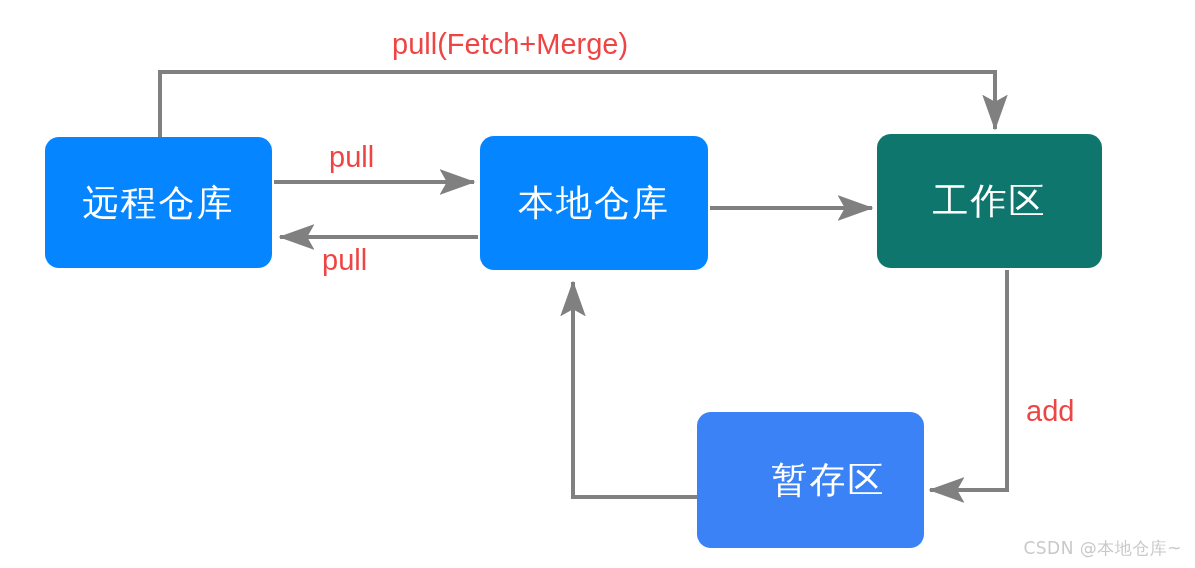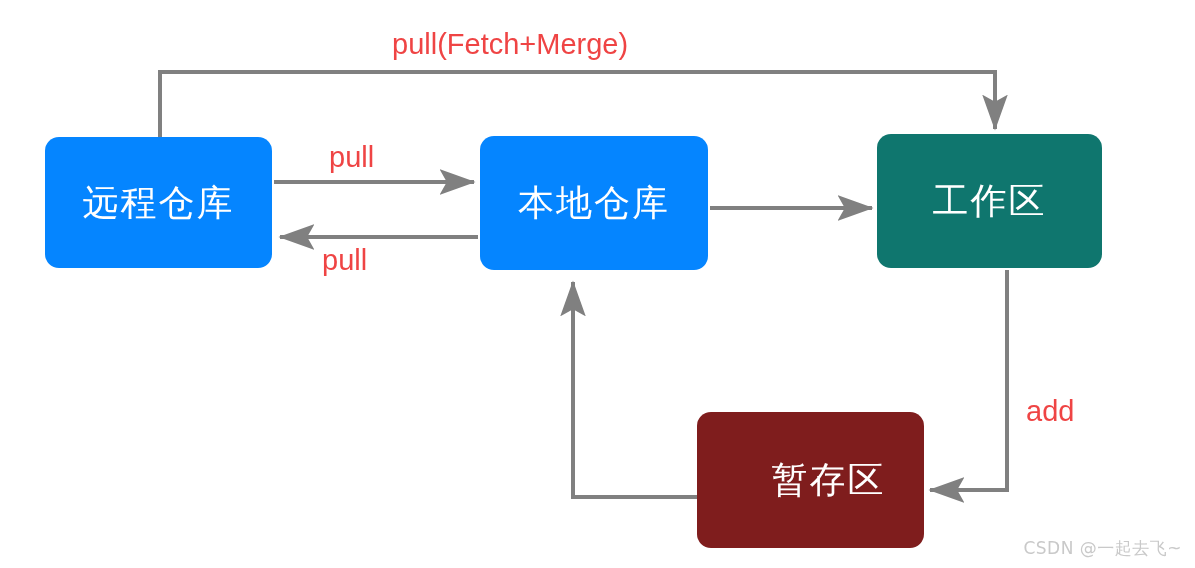--- a/index.html
+++ b/index.html
@@ -100,29 +100,29 @@
   </div>
 
   <div class="node" id="node-remote" style="background:#0585ff;">
     <span>远程仓库</span>
   </div>
 
   <div class="node" id="node-work" style="background:#0f766e;">
     <span>工作区</span>
   </div>
 
-  <div class="node" id="node-staging" style="background:#7f1d1d;padding-left:36px;">
+  <div class="node" id="node-staging" style="background:#3b82f6;padding-left:36px;">
     <span>暂存区</span>
   </div>
 
   <div class="edge-label" id="label-pull">pull(Fetch+Merge)</div>
 
   <div class="edge-label" id="label-clone">pull</div>
 
   <div class="edge-label" id="label-push">pull</div>
 
 
 
   <div class="edge-label" id="label-add">add</div>
 
-  <div id="watermark">CSDN @一起去飞~</div>
+  <div id="watermark">CSDN @本地仓库~</div>
 
 </div>
 
 </body></html>

